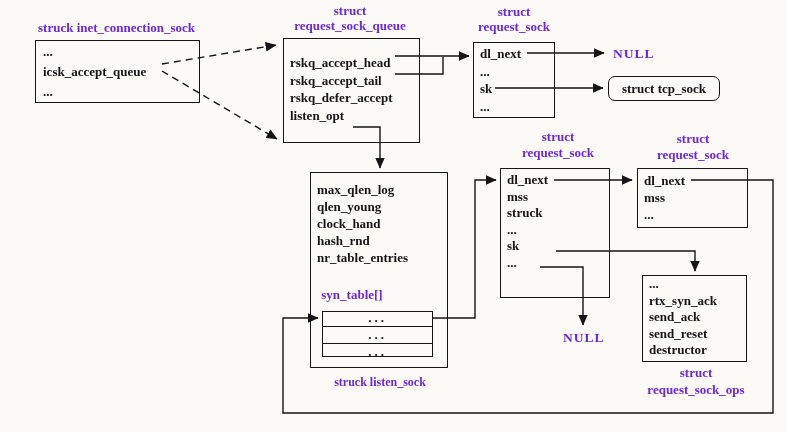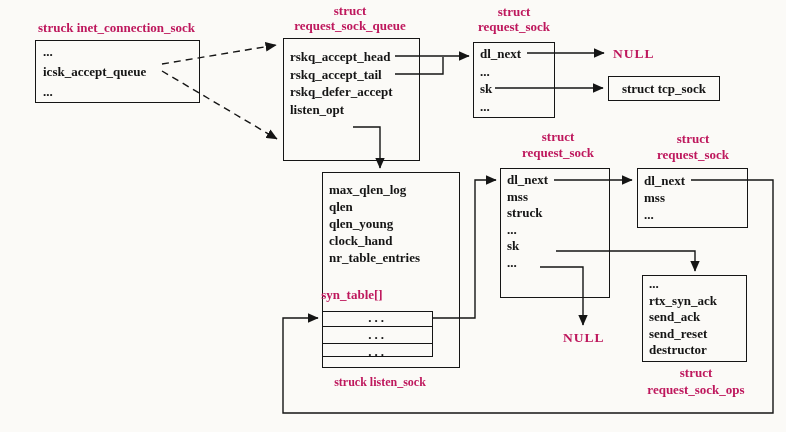--- a/index.html
+++ b/index.html
@@ -12,49 +12,49 @@
   .box {
     position:absolute; border:1.6px solid #151515;
     box-sizing:border-box; z-index:2; background:transparent;
   }
   .frow {
     font-weight:bold; font-size:13px; white-space:nowrap;
     padding-left:6px; color:#151515;
   }
   .lbl {
     position:absolute; z-index:2; font-weight:bold; font-size:13px;
-    line-height:15px; white-space:nowrap; color:#be185d;
+    line-height:15px; white-space:nowrap; color:#6d28d9;
   }
   .lbl.center { text-align:center; }
   .tline { display:block; }
 
   
   #title-inet { left:38px; top:20px; }
   #box-inet  { left:35px;  top:40px;  width:165px; height:63px; padding-top:1px; }
   #box-inet .frow { line-height:20px; padding-left:7px; }
 
   
   #title-queue { left:270px; top:3px; width:160px; }
-  #box-queue { left:283px; top:38px; width:137px; height:123px; padding-top:9px; }
+  #box-queue { left:283px; top:38px; width:137px; height:105px; padding-top:15px; }
   #box-queue .frow { line-height:17.7px; }
 
   
   #title-rs1 { left:464px; top:4px; width:100px; }
   #box-rs1 { left:473px; top:42px; width:82px; height:76px; padding-top:2px; }
   #box-rs1 .frow { line-height:17.5px; }
 
   #null-top { left:613px; top:46px; font-size:13.5px; letter-spacing:1px; }
   #tcp-box {
     left:608px; top:76px; width:112px; height:25px;
     display:flex; align-items:center; justify-content:center;
-    font-weight:bold; font-size:13px;
-  }
-
-  
-  #box-listen { left:310px; top:172px; width:138px; height:196px; padding-top:8px;margin-left:12px; }
+    font-weight:bold; font-size:13px;border-radius:7px;
+  }
+
+  
+  #box-listen { left:310px; top:172px; width:138px; height:196px; padding-top:8px; }
   #box-listen .frow { line-height:17px; }
   #syn-label { left:302px; top:287px; width:100px; }
   #syn-table {
     left:322px; top:311px; width:111px; height:46px;
     display:flex; flex-direction:column; z-index:2;
   }
   #syn-table .srow {
     flex:1; display:flex; align-items:center; justify-content:center;
     font-weight:bold; font-size:13px; letter-spacing:3px;
     transform:translateY(-2px);
@@ -138,23 +138,23 @@
     <div class="frow">...</div>
     <div class="frow">sk</div>
     <div class="frow">...</div>
   </div>
 
   <div class="lbl" id="null-top">NULL</div>
   <div class="box" id="tcp-box">struct tcp_sock</div>
 
   <div class="box" id="box-listen">
     <div class="frow">max_qlen_log</div>
-    <div class="frow">qlen</div>
     <div class="frow">qlen_young</div>
     <div class="frow">clock_hand</div>
+    <div class="frow">hash_rnd</div>
     <div class="frow">nr_table_entries</div>
   </div>
   <div class="lbl center" id="syn-label">syn_table[]</div>
   <div class="box" id="syn-table">
     <div class="srow">...</div>
     <div class="srow">...</div>
     <div class="srow">...</div>
   </div>
   <div class="lbl center" id="caption-listen">struck listen_sock</div>
 

